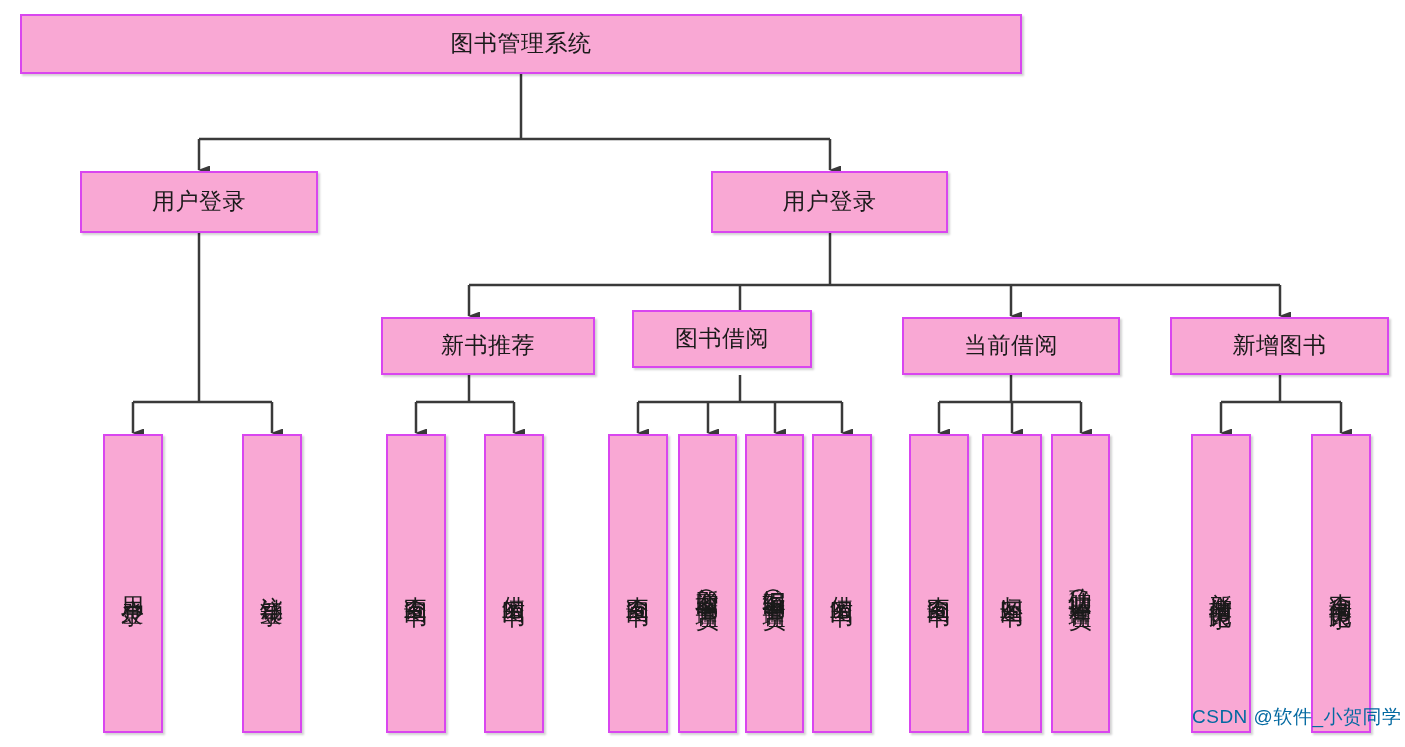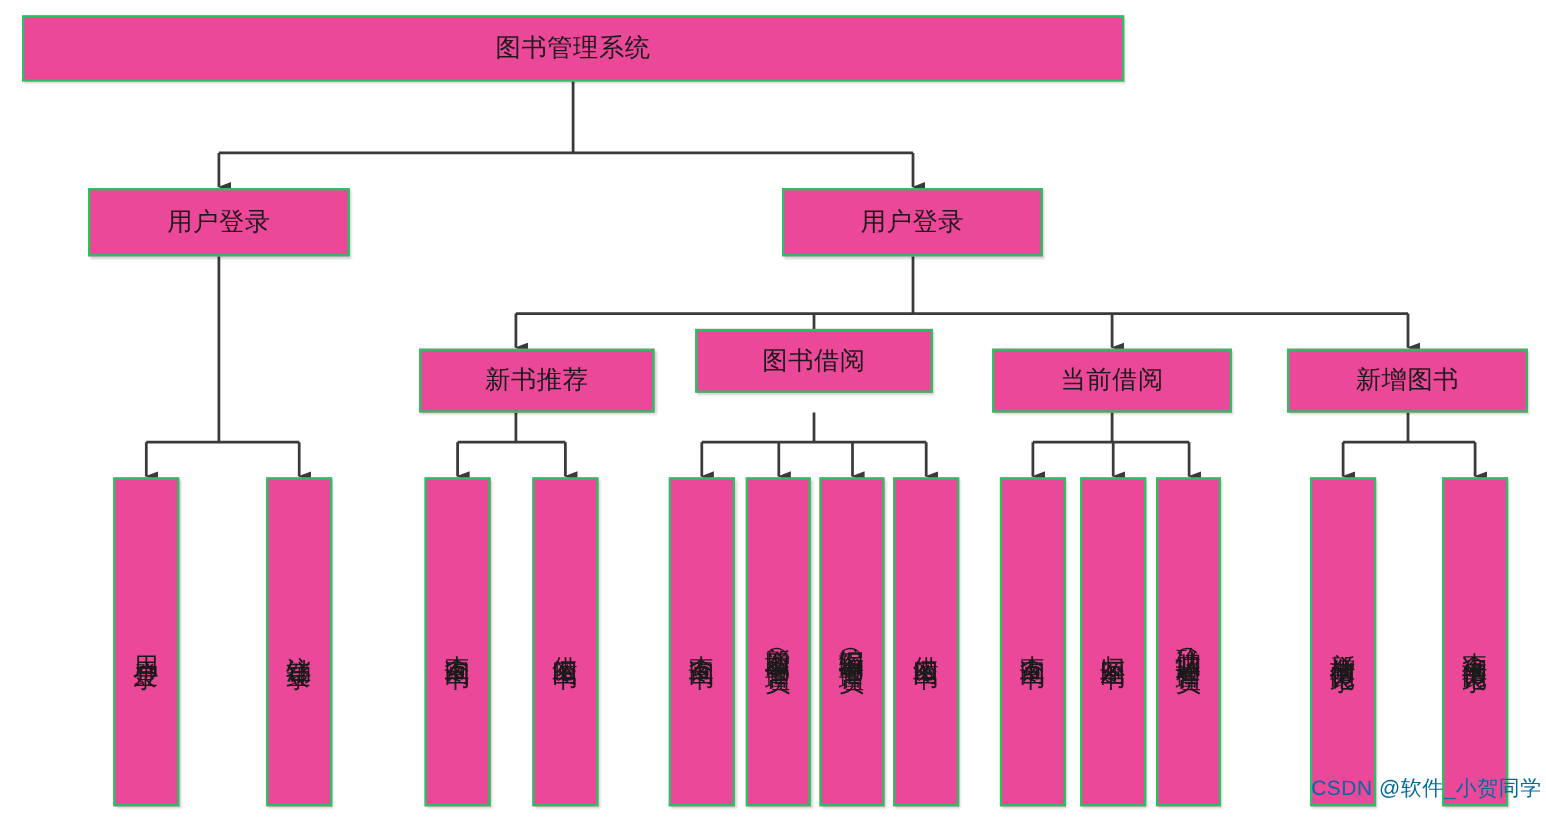--- a/index.html
+++ b/index.html
@@ -20,22 +20,22 @@
   #diagram-svg {
     position: absolute;
     left: 0;
     top: 0;
     width: 1405px;
     height: 747px;
   }
   .node-box {
     position: absolute;
     box-sizing: border-box;
-    background: #ec4899;
-    border: 2px solid #22c55e;
+    background: #f9a8d4;
+    border: 2px solid #d946ef;
     box-shadow: 2px 2px 2px rgba(0,0,0,0.18);
     display: flex;
     align-items: center;
     justify-content: center;
   }
   .node-label-h {
     font-size: 23px;
     color: #1a1a1a;
     line-height: 1.1;
     white-space: nowrap;
@@ -113,21 +113,21 @@
       </div>
       <div class="node-box" style="left: 80px; top: 171px; width: 238px; height: 62px;">
         <span class="node-label-h">用户登录</span>
       </div>
       <div class="node-box" style="left: 711px; top: 171px; width: 237px; height: 62px;">
         <span class="node-label-h">用户登录</span>
       </div>
       <div class="node-box" style="left: 362px; top: 317px; width: 214px; height: 58px; margin-left: 19px;">
         <span class="node-label-h">新书推荐</span>
       </div>
-      <div class="node-box" style="left: 632px; top: 299px; width: 216px; height: 58px;">
+      <div class="node-box" style="left: 632px; top: 310px; width: 180px; height: 58px;">
         <span class="node-label-h">图书借阅</span>
       </div>
       <div class="node-box" style="left: 902px; top: 317px; width: 218px; height: 58px;">
         <span class="node-label-h">当前借阅</span>
       </div>
       <div class="node-box" style="left: 1170px; top: 317px; width: 219px; height: 58px;">
         <span class="node-label-h">新增图书</span>
       </div>
       <div class="node-box" style="left: 103px; top: 434px; width: 60px; height: 299px;">
         <span class="node-label-v">用户登录</span>

